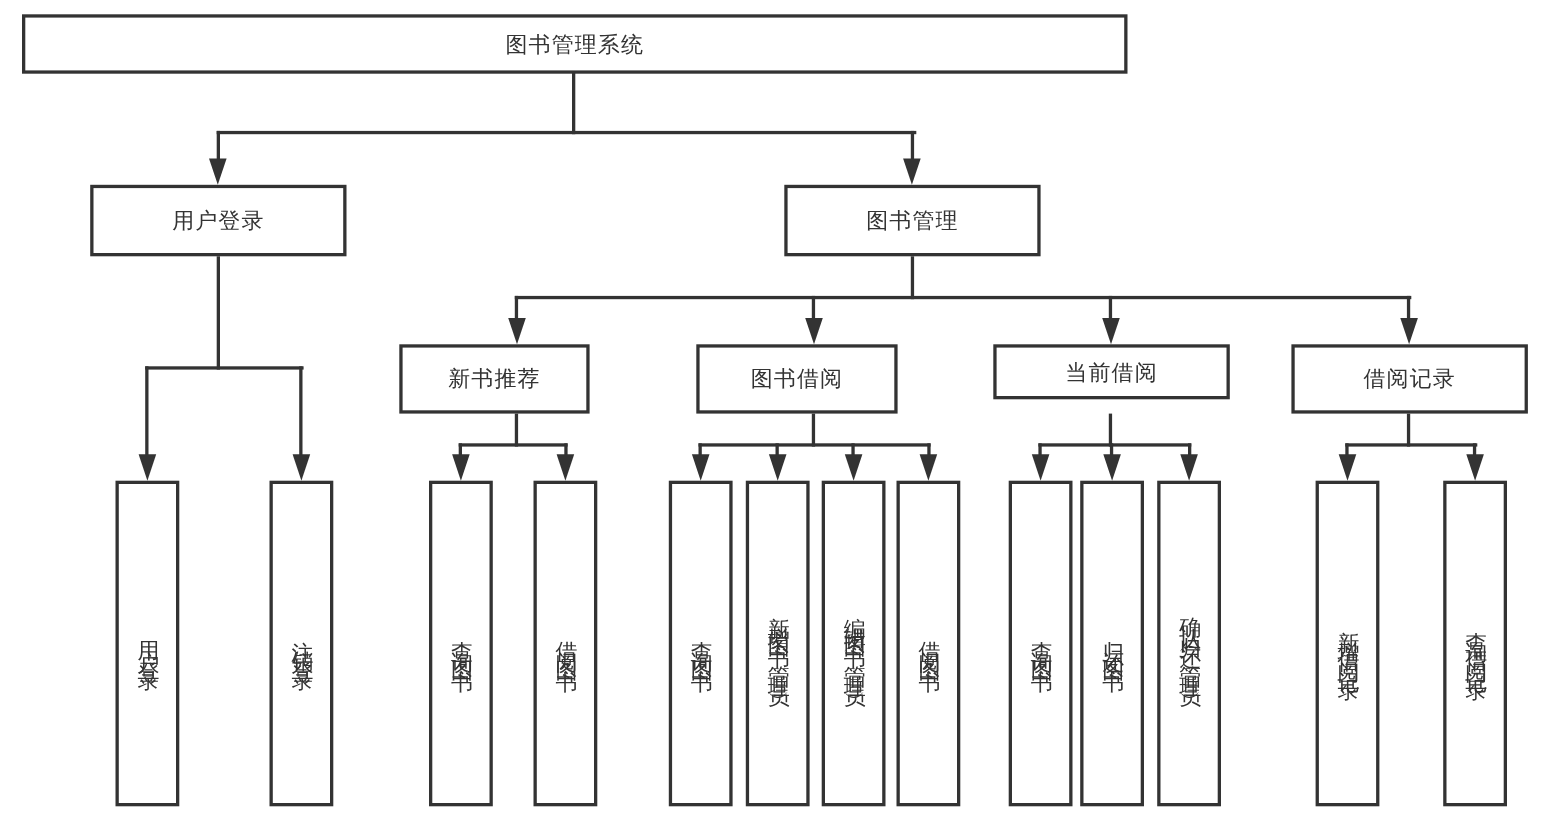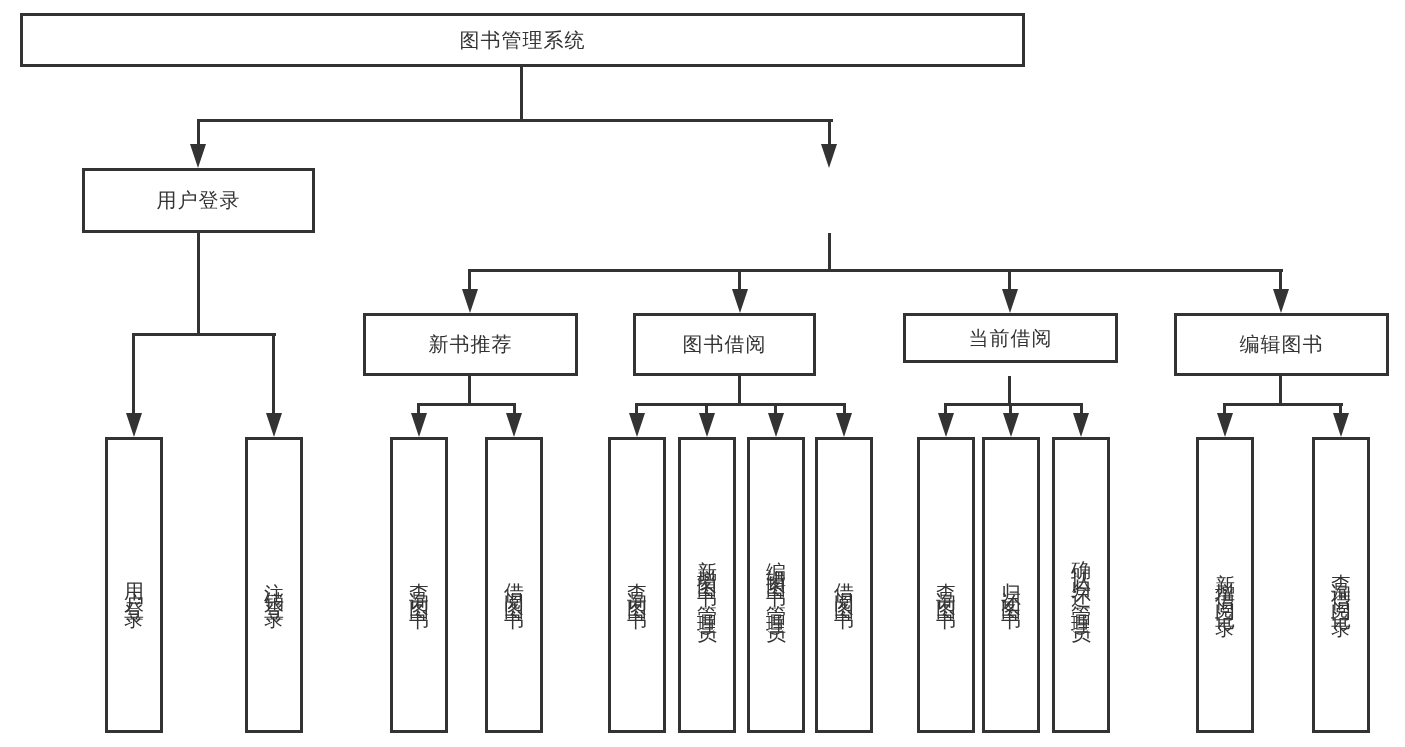--- a/index.html
+++ b/index.html
@@ -24,32 +24,35 @@
 
 <div class="canvas">
 
   <div class="node h" style="left:20px;top:13px;width:1005px;height:54px">
     <span>图书管理系统</span>
   </div>
 
   <div class="node h" style="left:82px;top:168px;width:233px;height:65px">
     <span>用户登录</span>
   </div>
+  <div class="node h" style="left:713px;top:168px;width:233px;height:65px">
+    <span>图书管理</span>
+  </div>
 
-  <div class="node h" style="left:363px;top:313px;width:215px;height:63px">
+  <div class="node h" style="left:363px;top:313px;width:173px;height:63px">
     <span>新书推荐</span>
   </div>
   <div class="node h" style="left:633px;top:313px;width:183px;height:63px">
     <span>图书借阅</span>
   </div>
   <div class="node h" style="left:903px;top:313px;width:215px;height:50px">
     <span>当前借阅</span>
   </div>
   <div class="node h" style="left:1174px;top:313px;width:215px;height:63px">
-    <span>编辑图书</span>
+    <span>借阅记录</span>
   </div>
 
   <div class="node v" style="left:105px;top:437px;width:58px;height:296px">
     <span>用户登录</span>
   </div>
   <div class="node v" style="left:245px;top:437px;width:58px;height:296px">
     <span>注销登录</span>
   </div>
 
   <div class="node v" style="left:390px;top:437px;width:58px;height:296px">

